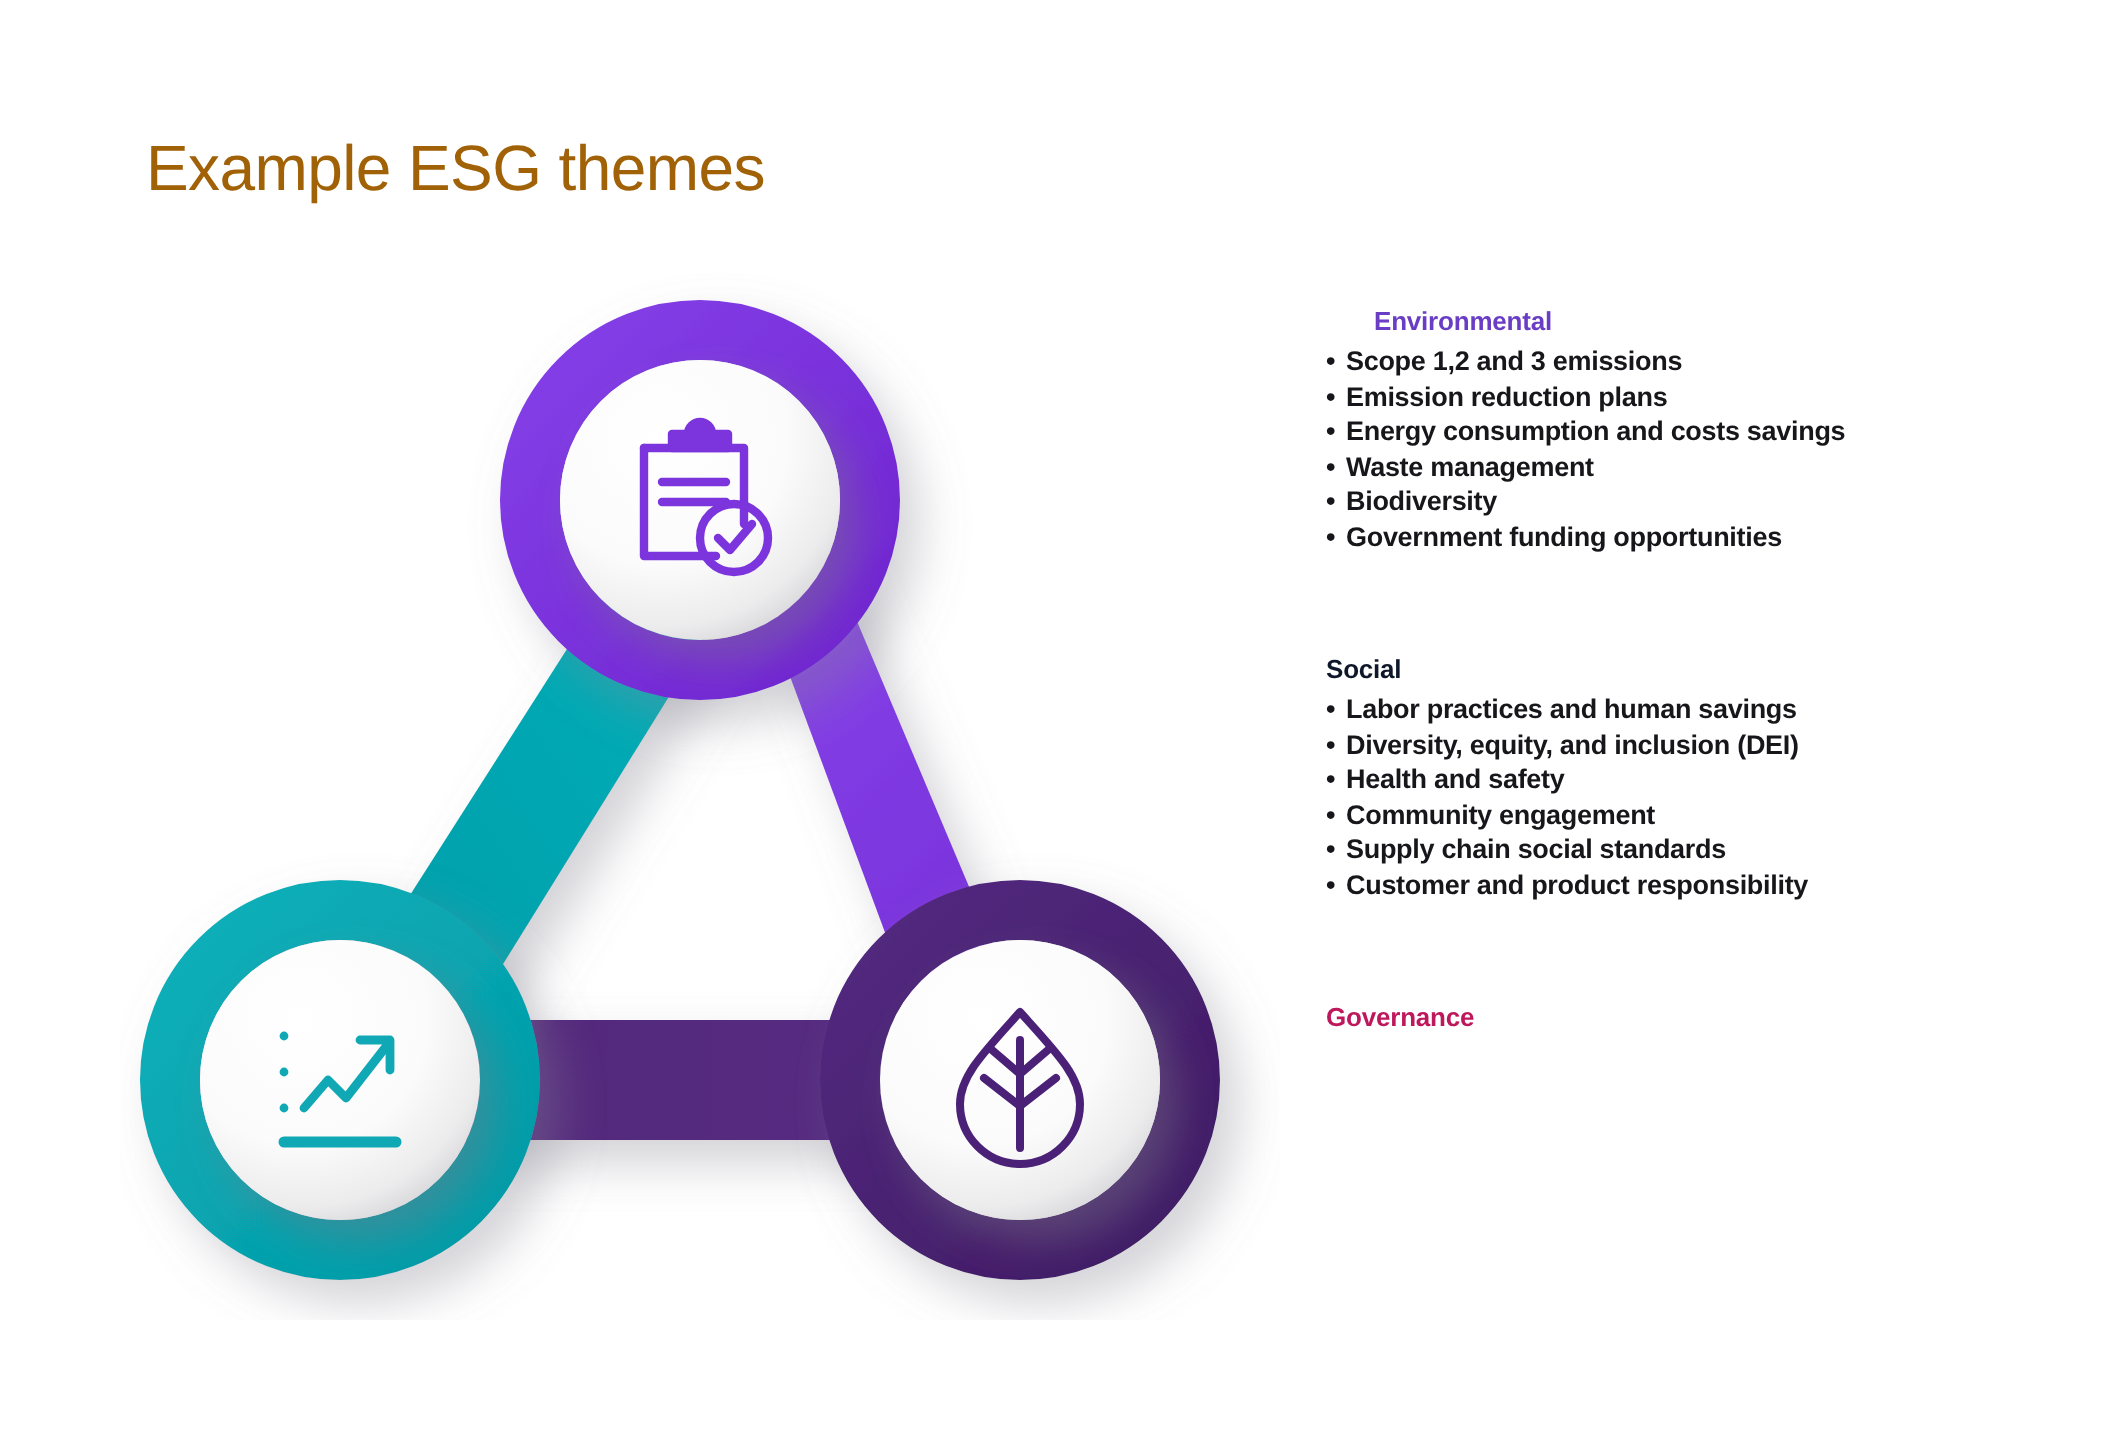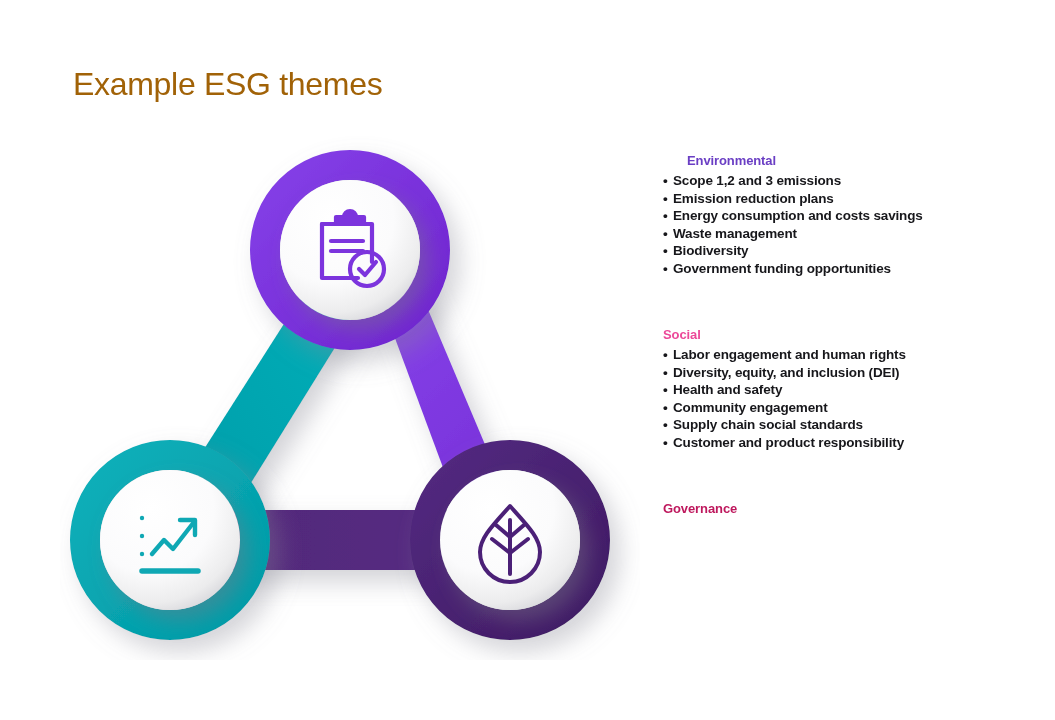--- a/index.html
+++ b/index.html
@@ -51,21 +51,21 @@
   #block-governance    { top: 501px; }
 
   .theme-heading {
     font-size: 13px;
     font-weight: bold;
     margin: 0 0 4px 0;
     letter-spacing: -0.1px;
     white-space: nowrap;
   }
   #heading-environmental { color: #6a3ec4; padding-left: 24px; }
-  #heading-social        { color: #ec4899; }
+  #heading-social        { color: #0f172a; }
   #heading-governance    { color: #be185d; }
 
   .theme-list {
     list-style: none;
     margin: 0;
     padding: 0;
     font-weight: bold;
   }
   .theme-list li {
     font-size: 13.5px;
@@ -193,21 +193,21 @@
     <li>Energy consumption and costs savings</li>
     <li>Waste management</li>
     <li>Biodiversity</li>
     <li>Government funding opportunities</li>
   </ul>
 </div>
 
 <div class="theme-block" id="block-social">
   <div class="theme-heading" id="heading-social">Social</div>
   <ul class="theme-list">
-    <li>Labor engagement and human rights</li>
+    <li>Labor practices and human savings</li>
     <li>Diversity, equity, and inclusion (DEI)</li>
     <li>Health and safety</li>
     <li>Community engagement</li>
     <li>Supply chain social standards</li>
     <li>Customer and product responsibility</li>
   </ul>
 </div>
 
 <div class="theme-block" id="block-governance">
   <div class="theme-heading" id="heading-governance">Governance</div>

